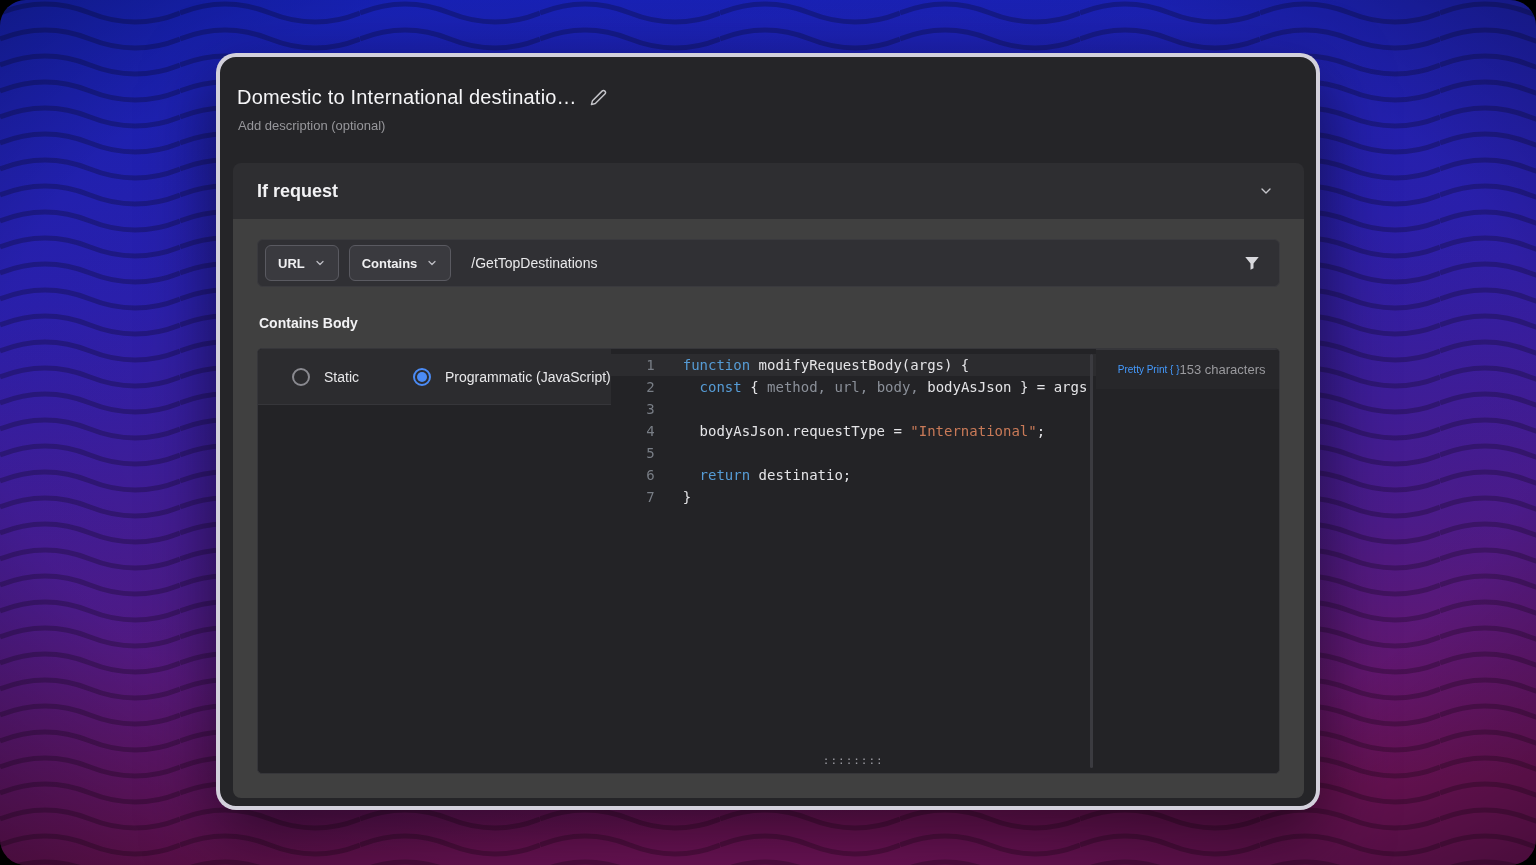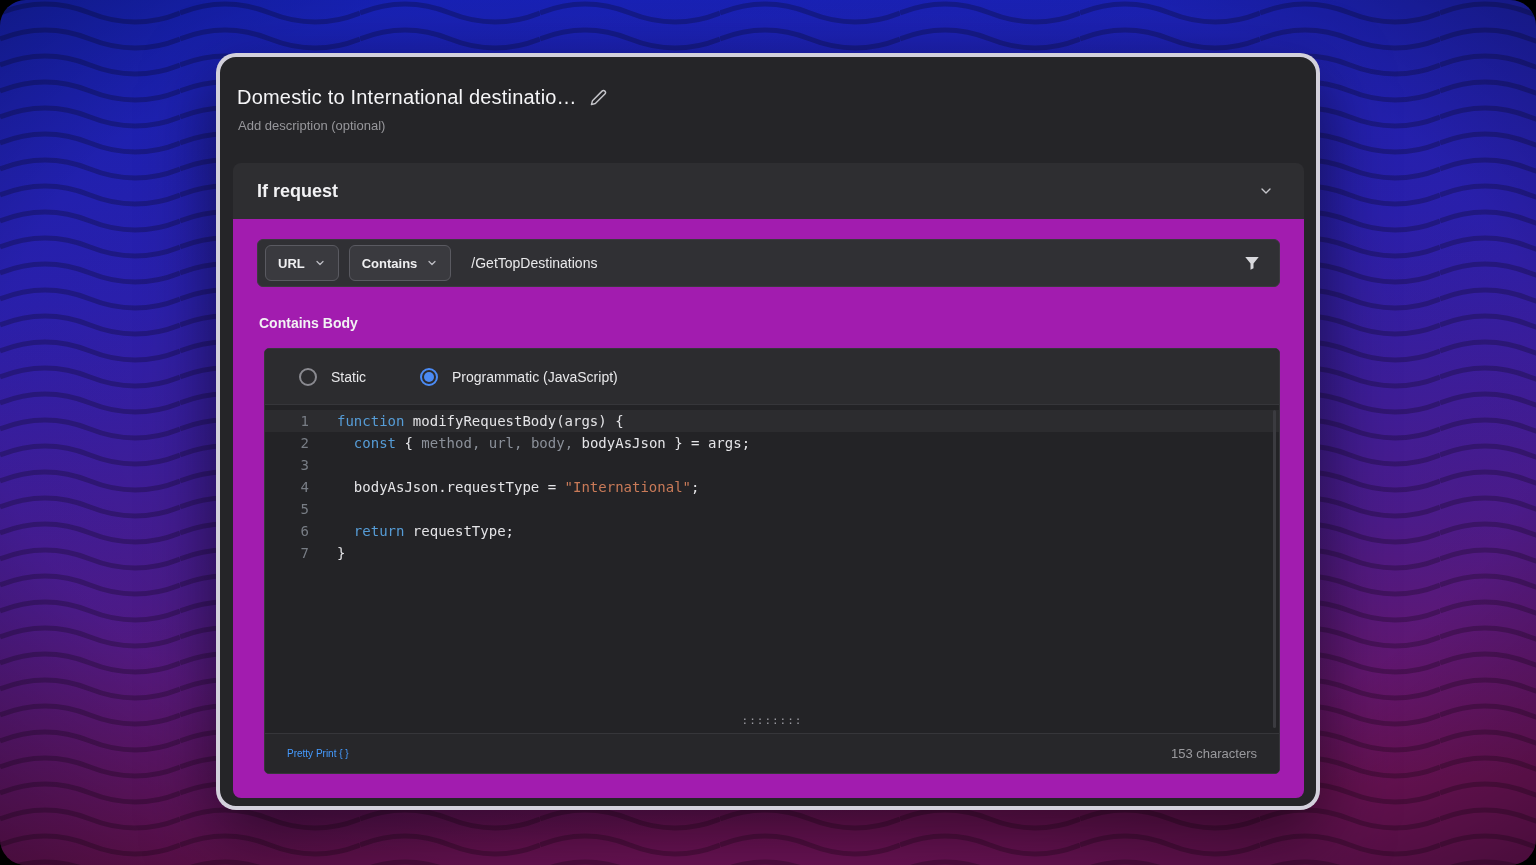--- a/index.html
+++ b/index.html
@@ -27,39 +27,39 @@
   .title{color:#f5f5f7;font-size:20px;font-weight:400;letter-spacing:.2px;}
   .desc{margin-top:9px;color:#97979b;font-size:13px;padding-left:1px;}
 
   .section{margin:30px 12px 0 13px;flex:0 0 auto;}
   .sec-head{
     background:#2e2e31;border-radius:8px 8px 0 0;height:56px;
     display:flex;align-items:center;justify-content:space-between;
     padding:0 30px 0 24px;cursor:pointer;
   }
   .sec-title{color:#f2f2f4;font-size:18px;font-weight:700;}
-  .sec-body{background:#a21caf;border-radius:0 0 8px 8px;padding:20px 24px 24px;}
+  .sec-body{background:#404040;border-radius:0 0 8px 8px;padding:20px 24px 24px;}
 
   .filter-row{
     background:#303034;border:1px solid #3a3a3e;border-radius:6px;height:48px;
     display:flex;align-items:center;padding:0 14px 0 7px;gap:10px;
   }
   .pill-btn{
     display:flex;align-items:center;gap:9px;background:#3a3a3f;border:1px solid #5a5a61;
     border-radius:6px;height:36px;padding:0 12px;color:#f0f0f2;font-size:13px;font-weight:700;
     cursor:pointer;white-space:nowrap;
   }
   .filter-value{color:#e9e9eb;font-size:14px;margin-left:10px;flex:1;}
   .funnel-btn{margin-left:auto;display:flex;align-items:center;cursor:pointer;padding:4px;}
 
   .rb-label{margin:28px 0 0 2px;color:#f2f2f4;font-size:14px;font-weight:700;}
 
   .editor{
     margin-top:17px;background:#232326;border:1px solid #36363a;border-radius:5px;
-    display:flex;flex-direction:column;height:426px;overflow:hidden;margin-left:7px;
+    display:flex;height:426px;overflow:hidden;
   }
   .mode-bar{
     height:56px;flex:0 0 auto;display:flex;align-items:center;gap:54px;
     padding:0 0 0 34px;background:#2c2c2f;border-bottom:1px solid #36363a;
   }
   .mode{display:flex;align-items:center;gap:14px;cursor:pointer;color:#e8e8ea;font-size:14px;}
   .radio{width:18px;height:18px;border-radius:50%;border:2px solid #8a8a90;position:relative;flex:0 0 18px;}
   .mode.selected .radio{border-color:var(--accent);}
   .mode.selected .radio::after{content:"";position:absolute;inset:2px;border-radius:50%;background:var(--accent);}
 
@@ -194,21 +194,21 @@
                 <div class="code-line">
                   <span class="ln">4</span>
                   <span class="code-text"><span class="tk-pl">  bodyAsJson.requestType = </span><span class="tk-str">"International"</span><span class="tk-pl">;</span></span>
                 </div>
                 <div class="code-line">
                   <span class="ln">5</span>
                   <span class="code-text"></span>
                 </div>
                 <div class="code-line">
                   <span class="ln">6</span>
-                  <span class="code-text"><span class="tk-pl">  </span><span class="tk-kw">return</span><span class="tk-pl"> requestType;</span></span>
+                  <span class="code-text"><span class="tk-pl">  </span><span class="tk-kw">return</span><span class="tk-pl"> destinatio;</span></span>
                 </div>
                 <div class="code-line">
                   <span class="ln">7</span>
                   <span class="code-text"><span class="tk-pl">}</span></span>
                 </div>
               </div>
             <div class="scrollbar"></div>
             <div class="resize-handle">::::::::</div>
           </div>
 

